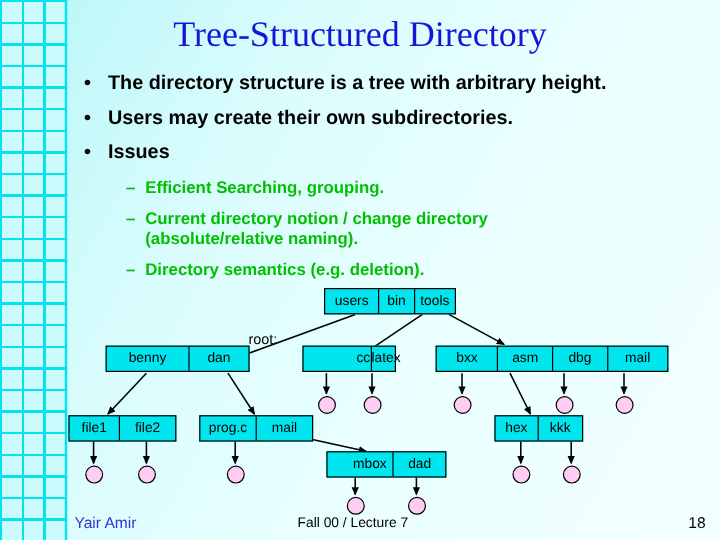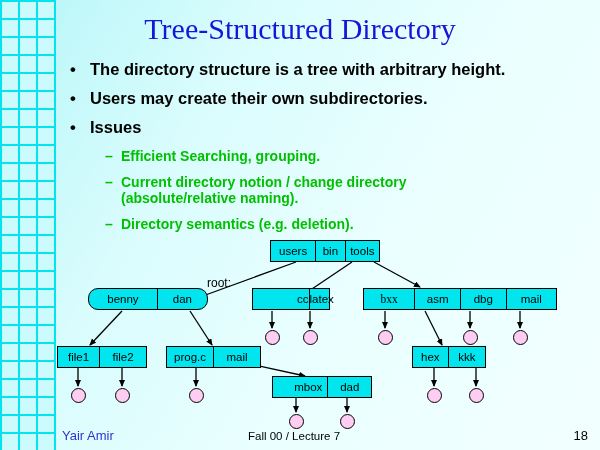--- a/index.html
+++ b/index.html
@@ -152,32 +152,32 @@
     </svg>
 
     <div class="rootlabel" style="left:207px;top:244px;margin-top:32px;">root:</div>
 
     <div class="node" style="left:270px;top:240px;width:110px;text-align:right;">
       <div class="cell" style="width:46px;">users</div>
       <div class="cell" style="width:30px;">bin</div>
       <div class="cell" style="width:34px;">tools</div>
     </div>
 
-    <div class="node" style="left:88px;top:288px;width:120px;border-radius:10px;">
+    <div class="node" style="left:88px;top:288px;width:120px;">
       <div class="cell" style="width:70px;">benny</div>
       <div class="cell" style="width:50px;">dan</div>
     </div>
 
     <div class="node" style="left:252px;top:288px;width:78px;">
       <div class="cell" style="width:38px;margin-left:44px;">cc</div>
       <div class="cell" style="width:40px;">latex</div>
     </div>
 
     <div class="node" style="left:363px;top:288px;width:194px;">
-      <div class="cell" style="width:54px;font-family:Liberation Serif, serif;">bxx</div>
+      <div class="cell" style="width:54px;">bxx</div>
       <div class="cell" style="width:48px;">asm</div>
       <div class="cell" style="width:48px;">dbg</div>
       <div class="cell" style="width:52px;">mail</div>
     </div>
 
     <div class="node" style="left:57px;top:346px;width:90px;">
       <div class="cell" style="width:43px;">file1</div>
       <div class="cell" style="width:47px;">file2</div>
     </div>
 

